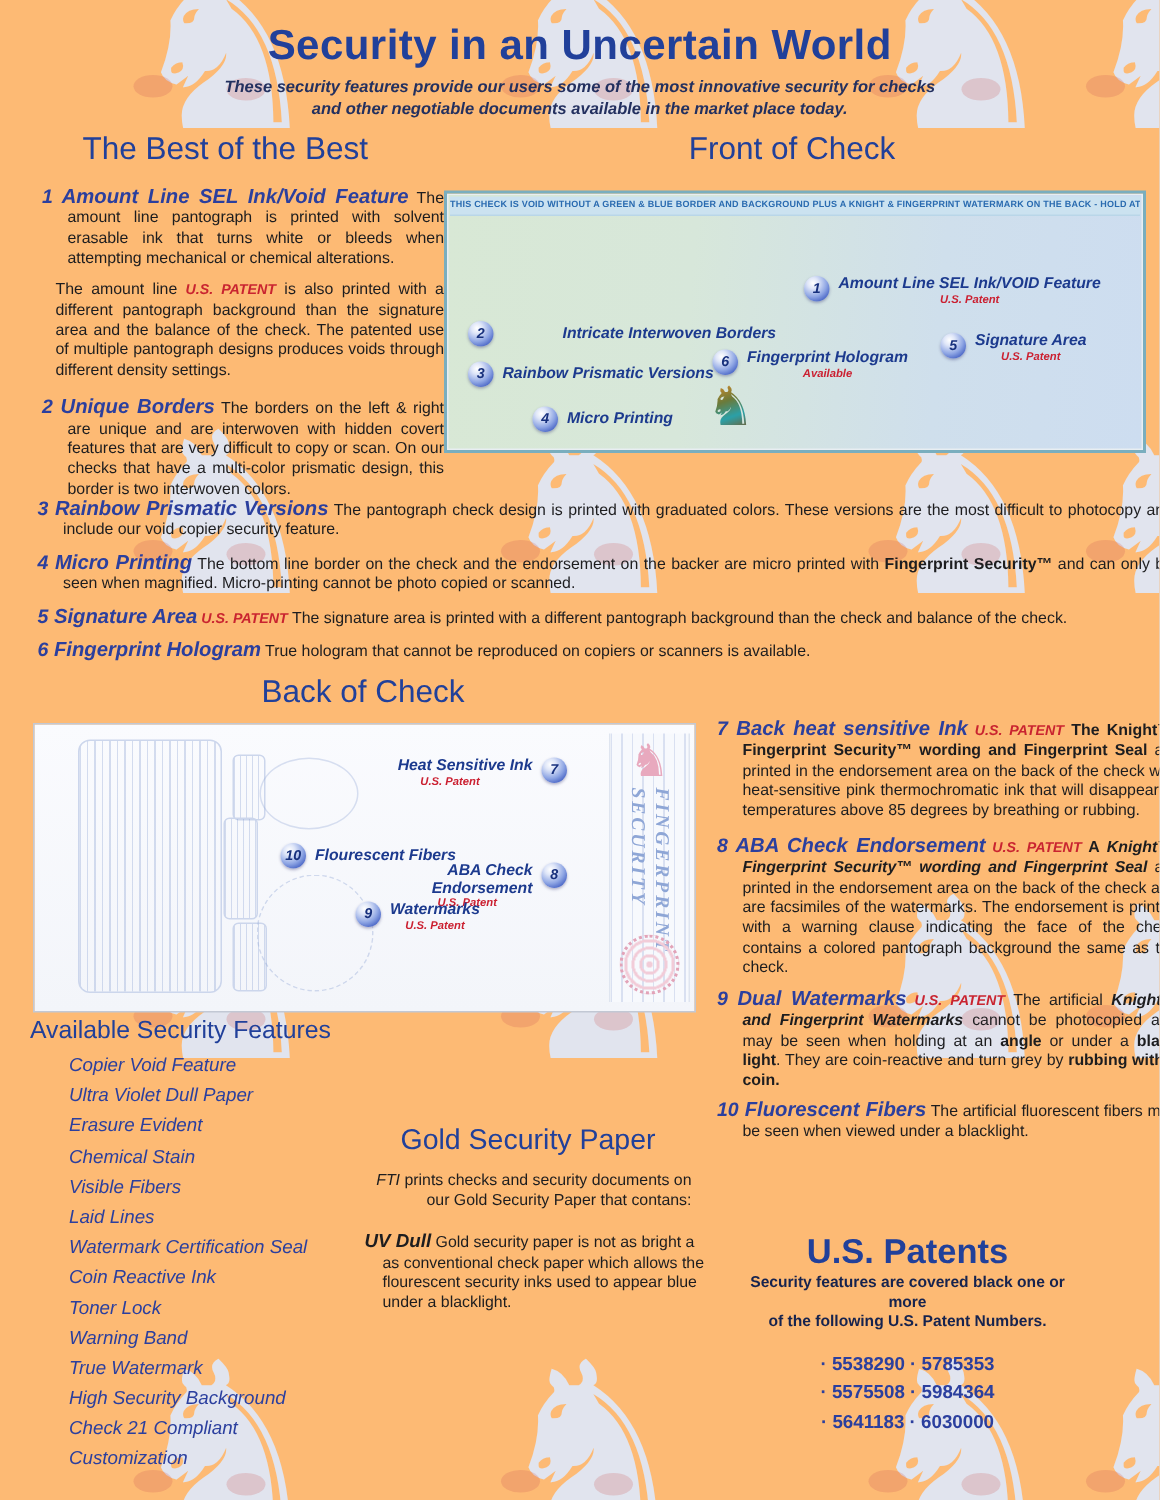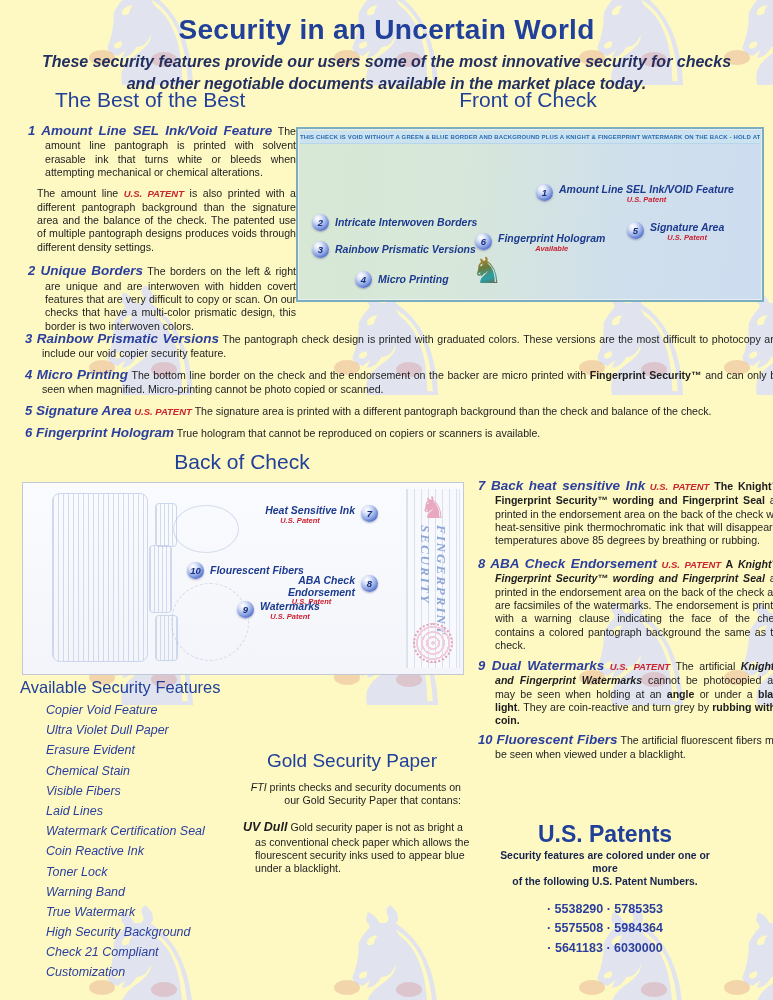--- a/index.html
+++ b/index.html
@@ -1,33 +1,33 @@
 <!DOCTYPE html>
 <html><head>
 <meta charset="utf-8">
 <style>
   html,body{margin:0;padding:0;background:#dcdfe6;}
   .page{
     position:relative;width:773px;height:1000px;overflow:hidden;
-    background:#fef9c3;
+    background:#fdba74;
     font-family:"Liberation Sans","DejaVu Sans",sans-serif;
     color:#1d1d1f;
   }
   
   .wm-layer{position:absolute;inset:0;z-index:0;pointer-events:none;}
   .wm{position:absolute;width:100px;height:160px;}
   .wm::before{content:"♞";font-size:150px;line-height:1;color:#e1e4ee;display:block;}
   .wm::after{content:"";position:absolute;left:6px;top:92px;width:26px;height:15px;border-radius:50%;
     background:rgba(203,86,86,.22);box-shadow:62px 2px 0 rgba(203,86,86,.22);}
   .content{position:absolute;inset:0;z-index:1;}
   
   .title{position:absolute;left:0;right:0;top:14px;margin:0;text-align:center;
     font-size:28px;font-weight:bold;color:#21409a;letter-spacing:.3px;}
   .subtitle{position:absolute;left:0;right:0;top:51px;text-align:center;
-    font-style:italic;font-weight:bold;font-size:16px;color:#23305f;line-height:1.35;}
+    font-style:italic;font-weight:bold;font-size:11px;color:#23305f;line-height:1.35;}
   .h2{position:absolute;margin:0;font-weight:normal;color:#21409a;}
   .h-best{left:55px;top:88px;font-size:21px;}
   .h-front{left:296px;width:464px;top:88px;font-size:21px;text-align:center;}
   .h-back{left:22px;width:440px;top:450px;font-size:21px;text-align:center;}
   .h-avail{left:20px;top:678px;font-size:16.5px;}
   .h-gold{left:243px;width:218px;top:750px;font-size:19px;text-align:center;}
   
   .para{margin:0;font-size:10.6px;line-height:1.26;text-align:justify;}
   .hang{padding-left:17px;text-indent:-17px;}
   .sg-num{color:#2b3f9e;font-weight:bold;font-style:italic;font-size:13px;}
@@ -142,21 +142,21 @@
 
       <div class="co" style="left:238px;top:55px;">
         <span class="badge">1</span>
         <span class="co-lbl">
           <span>Amount Line SEL Ink/VOID Feature</span>
           <span class="co-sub">U.S. Patent</span>
         </span>
       </div>
       <div class="co" style="left:14px;top:85px;">
         <span class="badge">2</span>
-        <span class="co-lbl" style="margin-top:3px;">Intricate Interwoven Borders</span>
+        <span class="co-lbl" style="margin-top:3px;margin-left:40px;">Intricate Interwoven Borders</span>
       </div>
       <div class="co" style="left:14px;top:112px;">
         <span class="badge">3</span>
         <span class="co-lbl" style="margin-top:3px;">Rainbow Prismatic Versions</span>
       </div>
       <div class="co" style="left:57px;top:142px;">
         <span class="badge">4</span>
         <span class="co-lbl" style="margin-top:3px;">Micro Printing</span>
       </div>
       <div class="co" style="left:329px;top:93px;">
@@ -249,21 +249,21 @@
       <div class="avail-item">Customization</div>
     </div>
 
     <h2 class="h2 h-gold">Gold Security Paper</h2>
     <p class="para gold-p1" style="text-align:right;"><span class="sg-i">FTI</span><span class="sg-n"> prints checks and security documents on our Gold Security Paper that contans:</span></p>
     <p class="para gold-p2" style="text-align:left;"><span class="sg-gt">UV Dull</span><span class="sg-n">  Gold security paper is not as bright a as conventional check paper which allows the flourescent security inks used to appear blue under a blacklight.</span></p>
 
     <div class="patents">
       <h2 class="pat-h">U.S. Patents</h2>
       <div class="pat-note">
-        <div>Security features are colored under one or more</div>
+        <div>Security features are covered black one or more</div>
         <div>of the following U.S. Patent Numbers.</div>
       </div>
       <div class="pat-nums">
         <div>· 5538290 · 5785353</div>
         <div>· 5575508 · 5984364</div>
         <div>· 5641183 · 6030000</div>
       </div>
     </div>
 
   </div>

